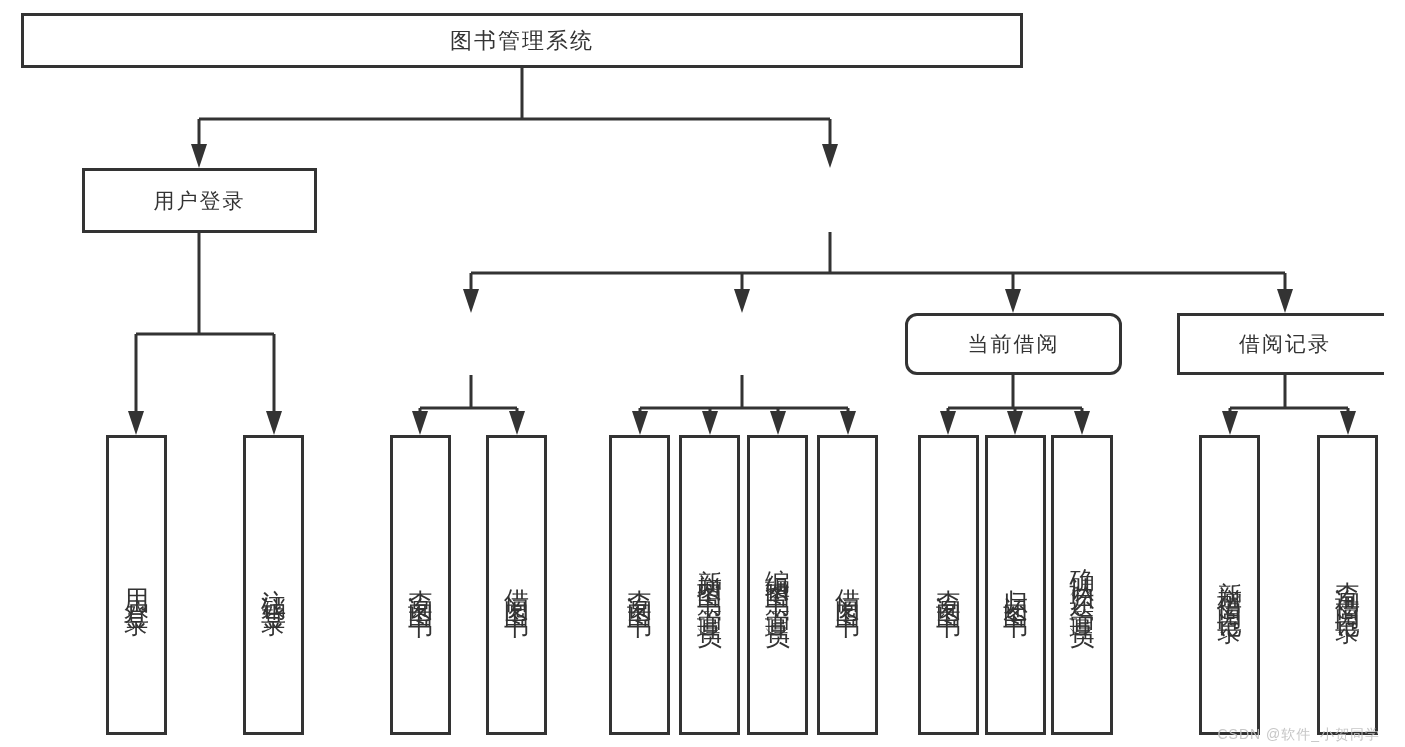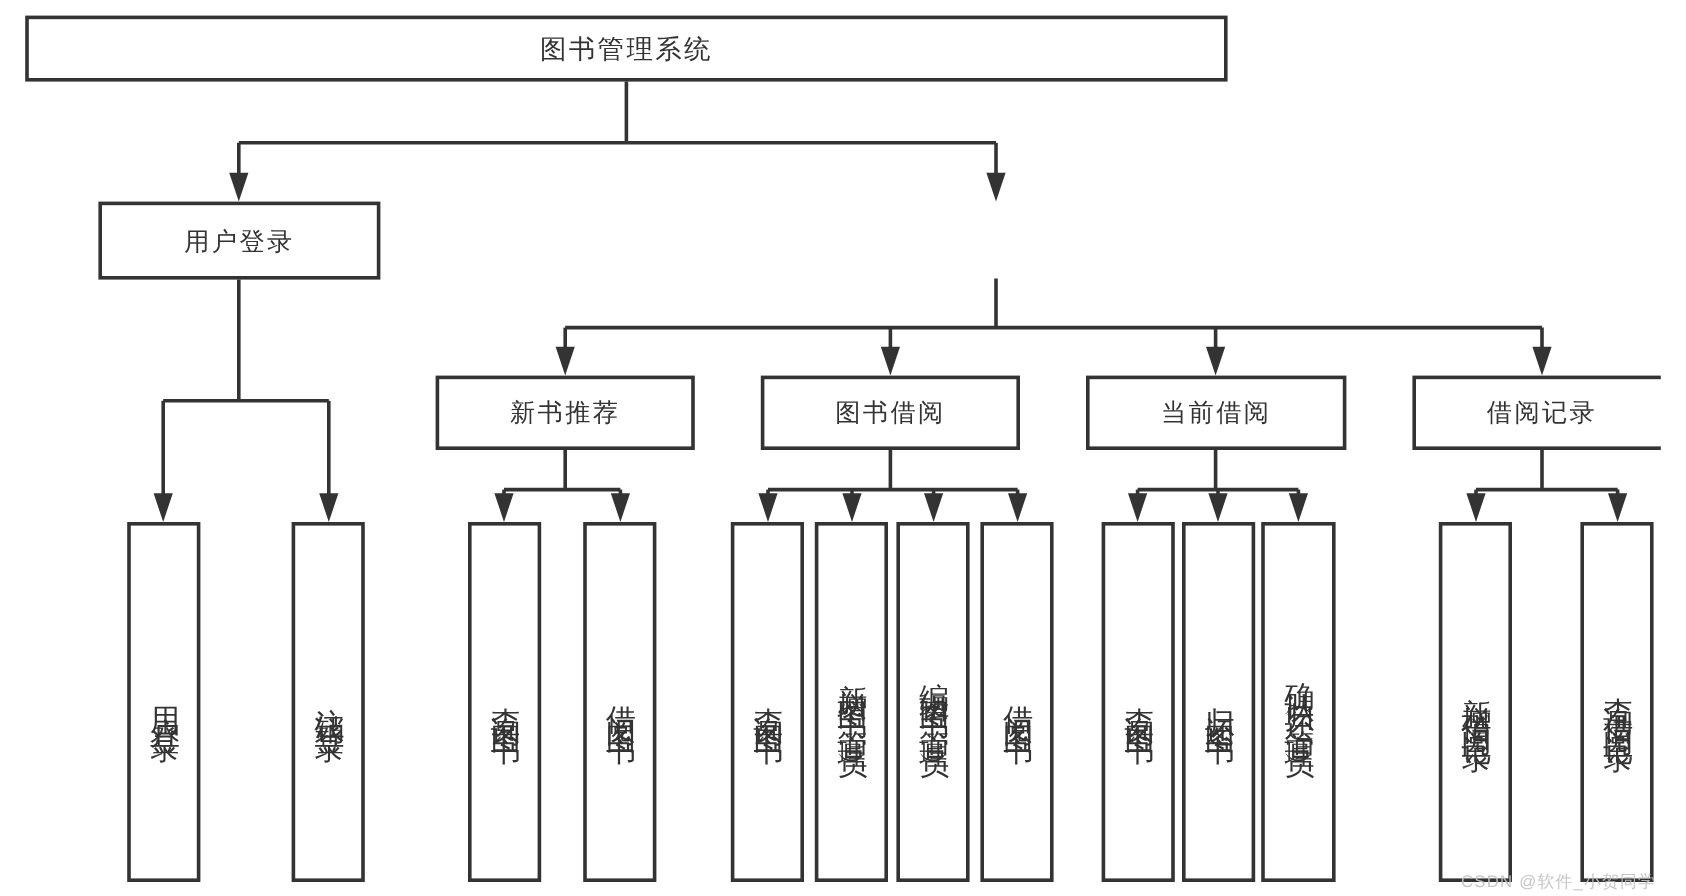--- a/index.html
+++ b/index.html
@@ -63,23 +63,21 @@
 </style>
 </head>
 <body>
 
 <div id="canvas">
 
   <div class="node h root" style="left:21px; top:13px; width:1002px; height:55px;">图书管理系统</div>
 
   <div class="node h" style="left:82px; top:168px; width:235px; height:65px;">用户登录</div>
 
-  <div class="node h" style="left:363px; top:313px; width:216px; height:62px;">新书推荐</div>
-  <div class="node h" style="left:634px; top:313px; width:216px; height:62px;">图书借阅</div>
-  <div class="node h" style="left:905px; top:313px; width:217px; height:62px;">当前借阅</div>
+  <div class="node h" style="left:905px; top:313px; width:217px; height:62px;border-radius:12px;">当前借阅</div>
   <div class="node h" style="left:1177px; top:313px; width:216px; height:62px;">借阅记录</div>
 
   <div class="node v" style="left:106px; top:435px; width:61px; height:300px;">用户登录</div>
   <div class="node v" style="left:243px; top:435px; width:61px; height:300px;">注销登录</div>
 
   <div class="node v" style="left:390px; top:435px; width:61px; height:300px;">查询图书</div>
   <div class="node v" style="left:486px; top:435px; width:61px; height:300px;">借阅图书</div>
 
   <div class="node v" style="left:609px; top:435px; width:61px; height:300px;">查询图书</div>
   <div class="node v" style="left:679px; top:435px; width:61px; height:300px;">新增图书（管理员）</div>

